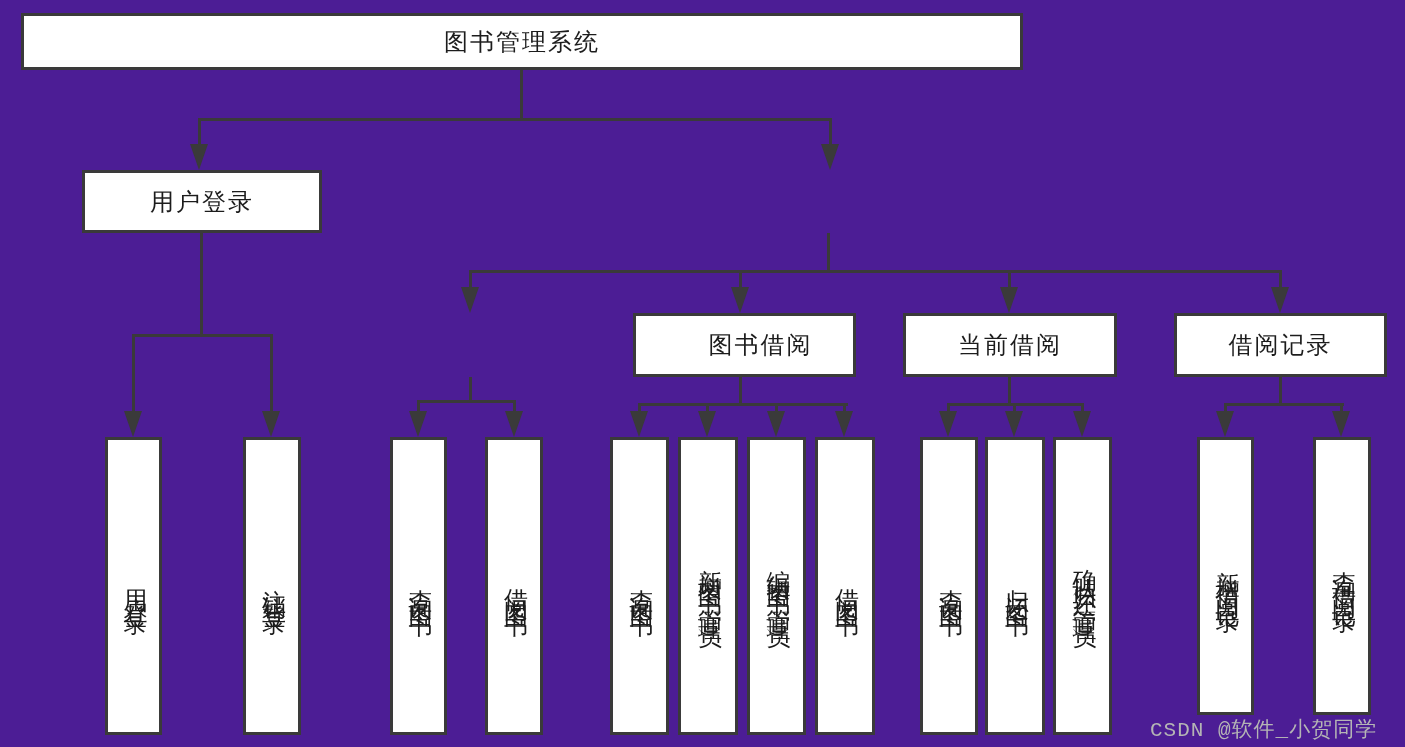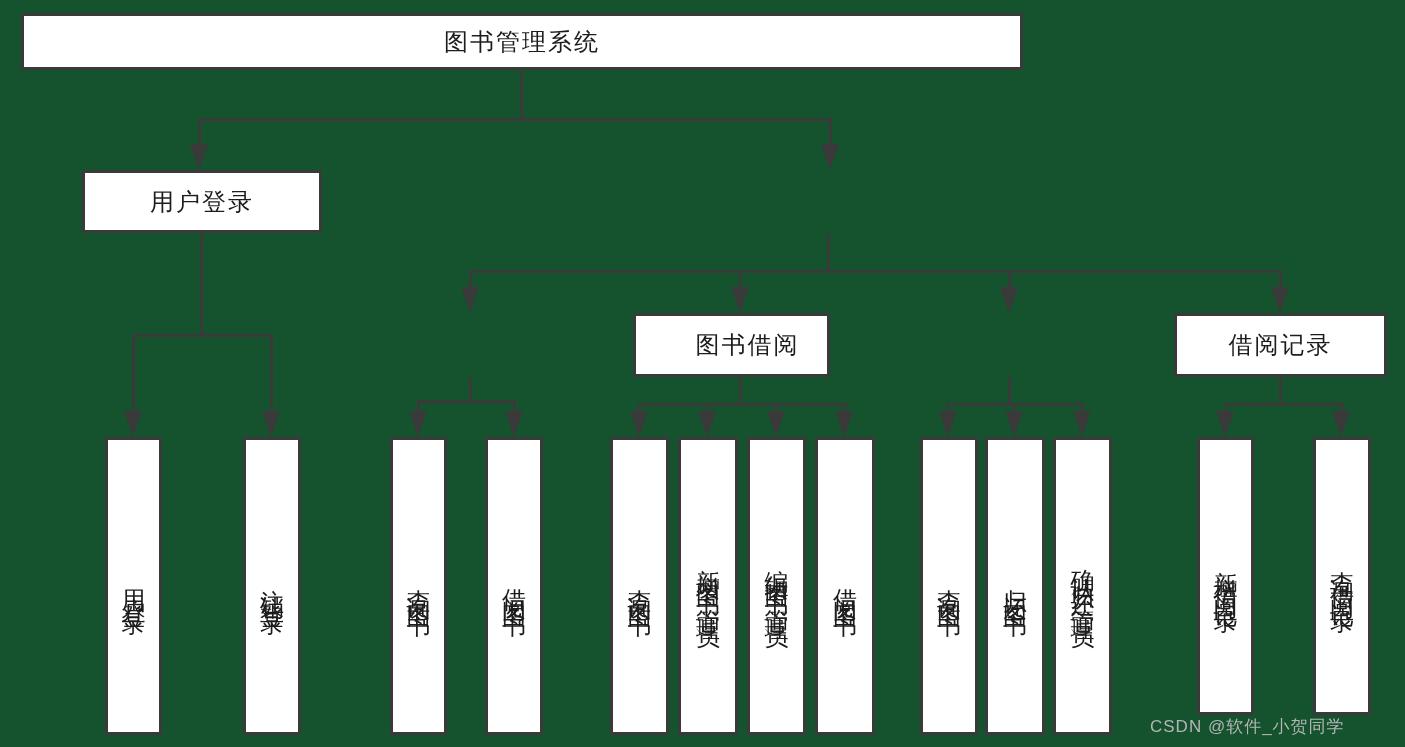--- a/index.html
+++ b/index.html
@@ -1,35 +1,35 @@
 <!DOCTYPE html>
 <html><head>
 <meta charset="utf-8">
 <style>
   html,body{margin:0;padding:0;background:#ffffff;}
   .canvas{
-    position:relative;width:1405px;height:747px;background:#14532d;overflow:hidden;
-    font-family:Liberation Sans, sans-serif;
+    position:relative;width:1405px;height:747px;background:#4c1d95;overflow:hidden;
+    font-family:Liberation Mono, monospace;
   }
   .box{
     position:absolute;box-sizing:border-box;border:3px solid #3a3a3a;background:#ffffff;
     display:flex;align-items:center;justify-content:center;
     color:#1c1c1c;
   }
   .h{font-size:24px;letter-spacing:2px;white-space:nowrap;}
   .v{writing-mode:vertical-rl;text-orientation:mixed;font-size:24px;letter-spacing:8px;line-height:1;}
   .ln{position:absolute;background:#3a3a3a;}
   .arw{
     position:absolute;width:0;height:0;
     border-left:9px solid transparent;border-right:9px solid transparent;
     border-top:26px solid #3a3a3a;
   }
   .wm{
     position:absolute;left:1150px;top:715px;
-    color:#b5b5b5;font-size:17px;letter-spacing:1px;white-space:nowrap;
+    color:#b5b5b5;font-size:21px;letter-spacing:1px;white-space:nowrap;
   }
 </style>
 </head>
 <body>
 
 <div class="canvas">
 
   <div class="box h" style="left:21px;top:13px;width:1002px;height:57px;">
     <span>图书管理系统</span>
   </div>
@@ -56,22 +56,25 @@
   <div class="ln" style="left:469px;top:270px;width:813px;height:3px;"></div>
   <div class="ln" style="left:469px;top:270px;width:3px;height:18px;"></div>
   <div class="arw" style="left:461px;top:287px;"></div>
   <div class="ln" style="left:739px;top:270px;width:3px;height:18px;"></div>
   <div class="arw" style="left:731px;top:287px;"></div>
   <div class="ln" style="left:1008px;top:270px;width:3px;height:18px;"></div>
   <div class="arw" style="left:1000px;top:287px;"></div>
   <div class="ln" style="left:1279px;top:270px;width:3px;height:18px;"></div>
   <div class="arw" style="left:1271px;top:287px;"></div>
 
-  <div class="box h" style="left:633px;top:313px;width:197px;height:64px;padding-left:32px;">
+  <div class="box h" style="left:633px;top:313px;width:223px;height:64px;padding-left:32px;">
     <span>图书借阅</span>
+  </div>
+  <div class="box h" style="left:903px;top:313px;width:214px;height:64px;">
+    <span>当前借阅</span>
   </div>
   <div class="box h" style="left:1174px;top:313px;width:213px;height:64px;">
     <span>借阅记录</span>
   </div>
 
   <div class="ln" style="left:469px;top:377px;width:3px;height:26px;"></div>
   <div class="ln" style="left:417px;top:400px;width:99px;height:3px;"></div>
   <div class="ln" style="left:417px;top:400px;width:3px;height:13px;"></div>
   <div class="arw" style="left:409px;top:411px;"></div>
   <div class="ln" style="left:513px;top:400px;width:3px;height:13px;"></div>

